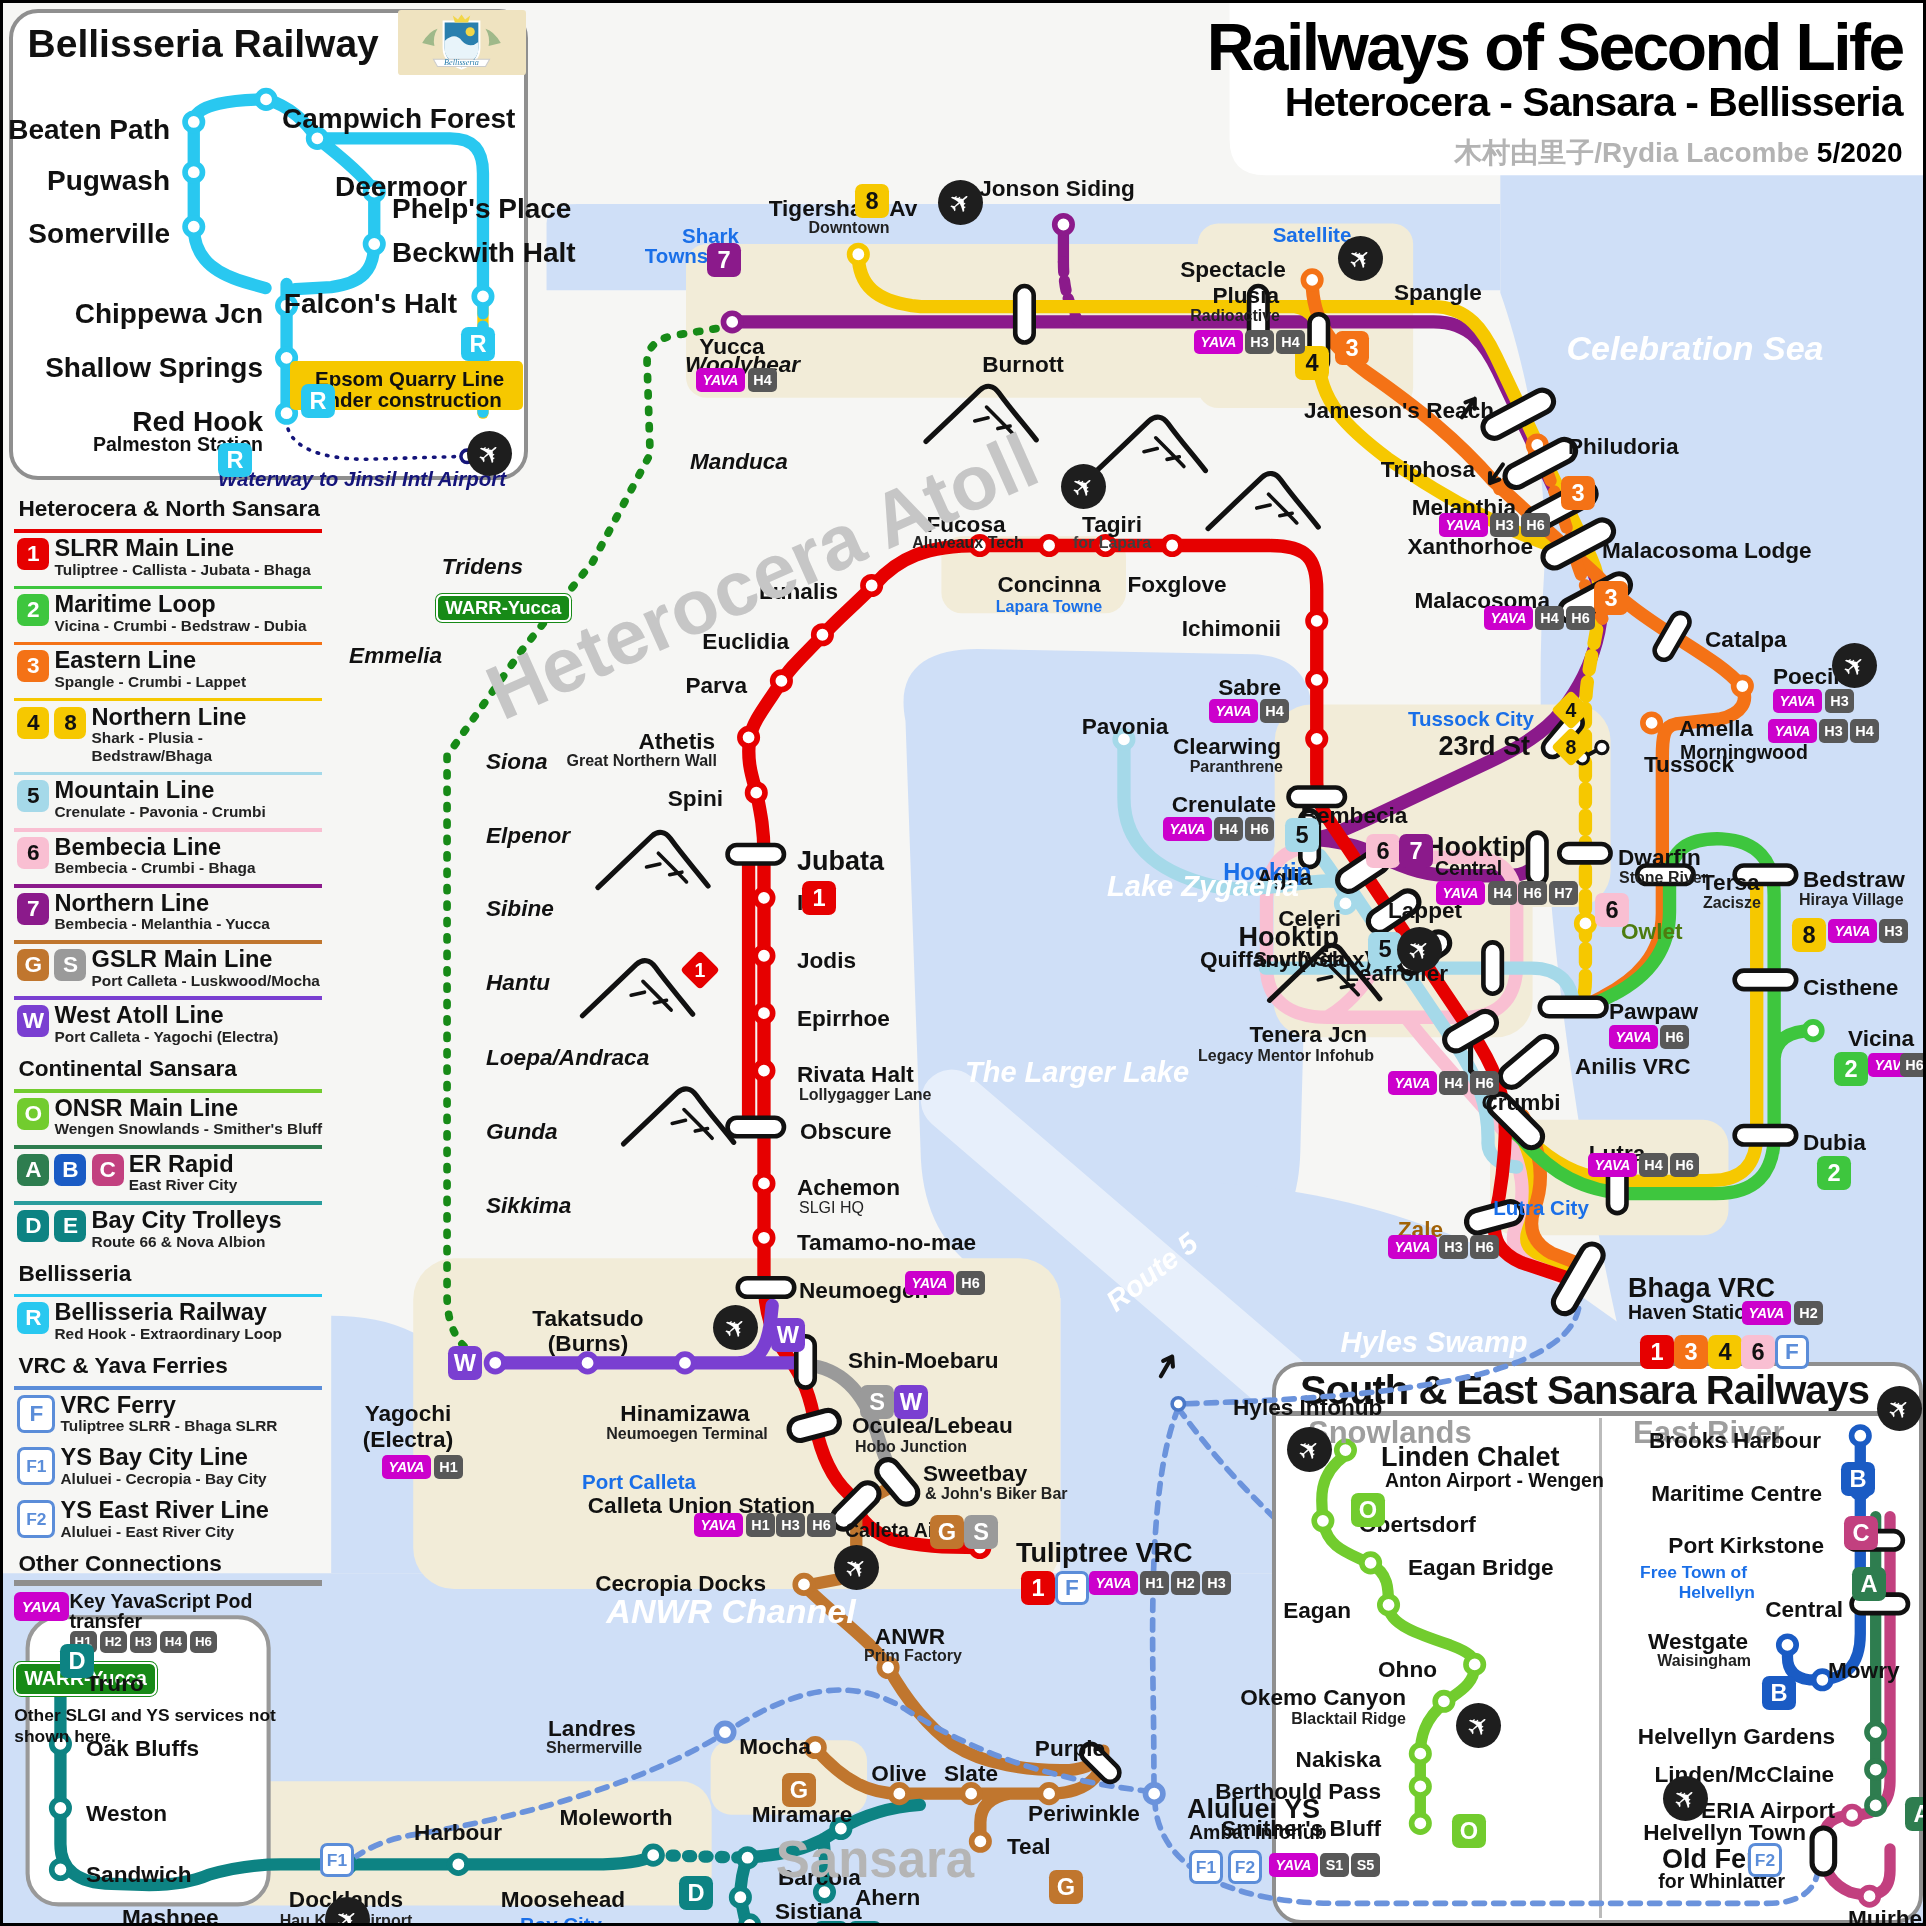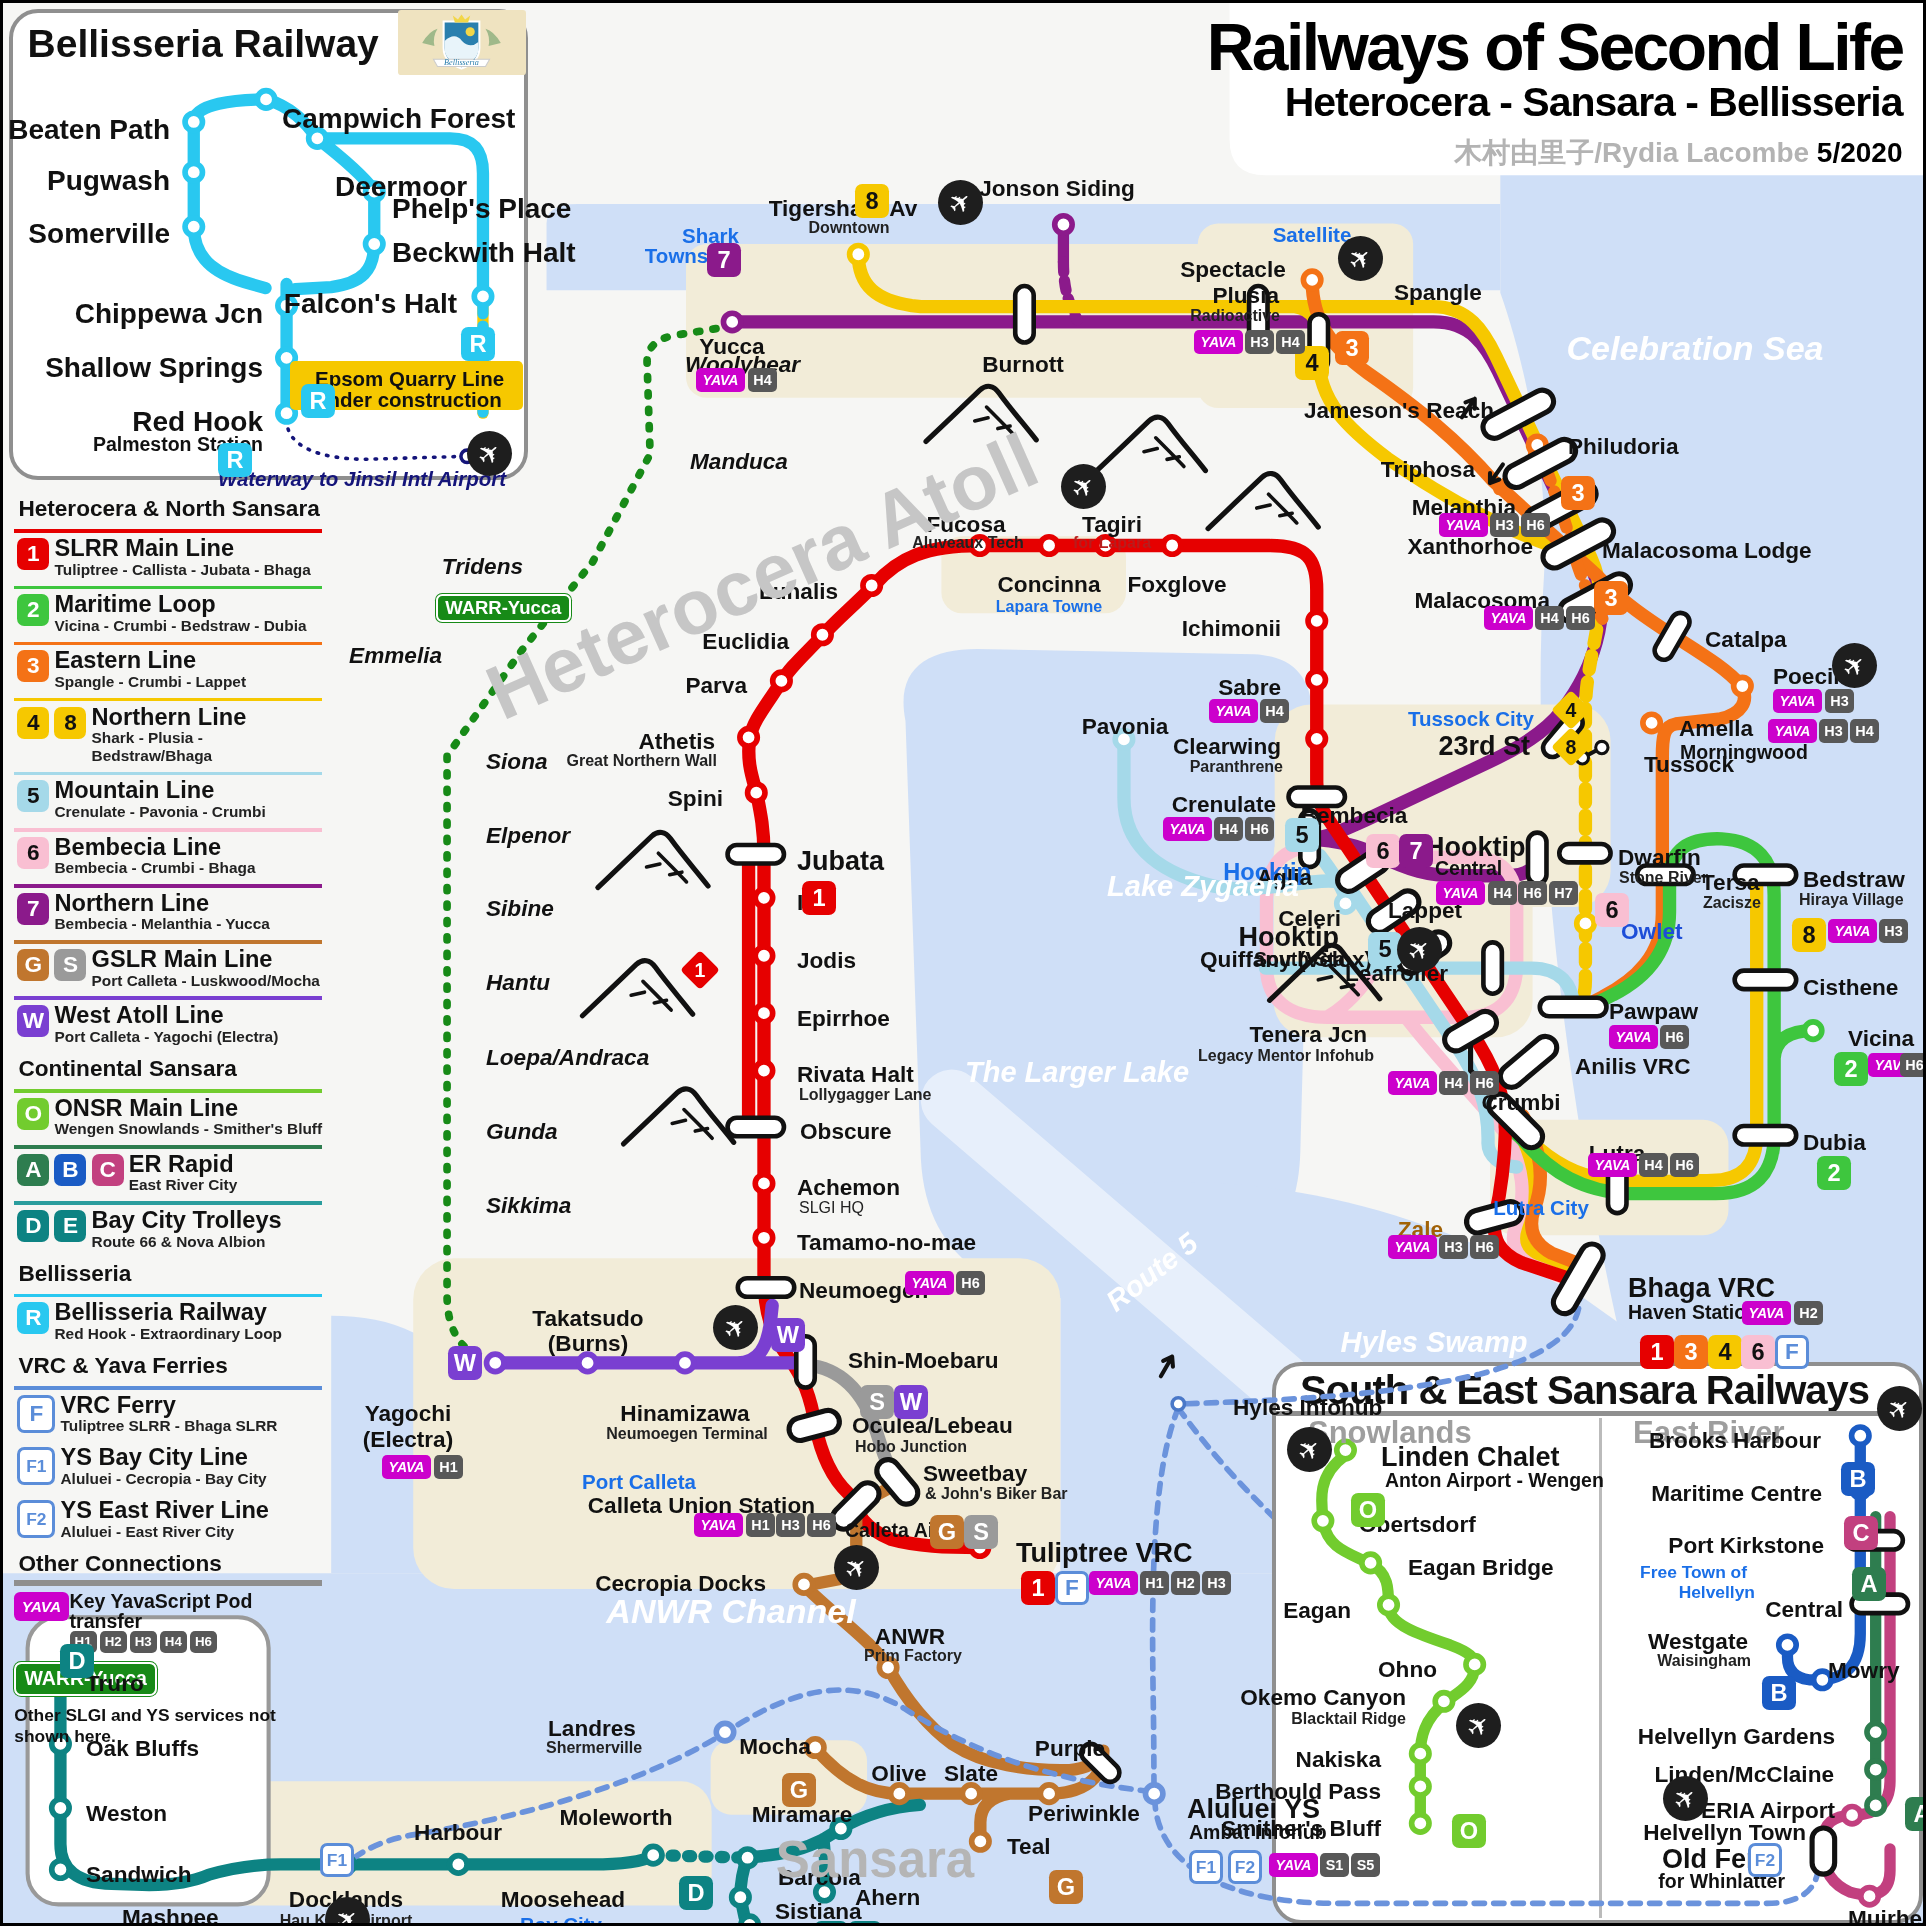--- a/index.html
+++ b/index.html
@@ -552,21 +552,21 @@
       <div class="lbl" style="font-size: 27px; font-weight: 700; color: rgb(17, 17, 17); top: 729px; right: 393px;">23rd St</div>
       <div class="lbl" style="font-size: 22.6px; font-weight: 700; color: rgb(17, 17, 17); top: 750px; left: 1641px;">Tussock</div>
       <div class="lbl" style="font-size: 22.6px; font-weight: 700; color: rgb(17, 17, 17); top: 801px; left: 1351px; transform: translateX(-50%);">Bembecia</div>
       <div class="lbl" style="font-size: 27px; font-weight: 700; color: rgb(17, 17, 17); top: 830px; left: 1422px;">Hooktip</div>
       <div class="lbl" style="font-size: 19.5px; font-weight: 700; color: rgb(17, 17, 17); top: 855px; left: 1432px;">Central</div>
       <div class="lbl" style="font-size: 23.6px; font-weight: 700; color: rgb(26, 111, 232); top: 857px; right: 612px;">Hooktip</div>
       <div class="lbl" style="font-size: 27px; font-weight: 700; color: rgb(17, 17, 17); top: 920px; right: 584px;">Hooktip</div>
       <div class="lbl" style="font-size: 19.5px; font-weight: 700; color: rgb(17, 17, 17); top: 946px; right: 578px;">South Sta</div>
       <div class="lbl" style="font-size: 22.6px; font-weight: 700; color: rgb(17, 17, 17); top: 843px; left: 1615px;">Dwarfin</div>
       <div class="lbl" style="font-size: 16px; font-weight: 600; color: rgb(34, 34, 34); top: 867px; left: 1616px;">Stone River</div>
-      <div class="lbl" style="font-size: 22.6px; font-weight: 700; color: #1d4ed8; top: 917px; left: 1618px;">Owlet</div>
+      <div class="lbl" style="font-size: 22.6px; font-weight: 700; color: #4d7c0f; top: 917px; left: 1618px;">Owlet</div>
       <div class="lbl" style="font-size: 22.6px; font-weight: 700; color: rgb(17, 17, 17); top: 868px; left: 1698px;">Tersa</div>
       <div class="lbl" style="font-size: 16px; font-weight: 600; color: rgb(34, 34, 34); top: 892px; left: 1700px;">Zacisze</div>
       <div class="lbl" style="font-size: 22.6px; font-weight: 700; color: rgb(17, 17, 17); top: 865px; left: 1800px;">Bedstraw</div>
       <div class="lbl" style="font-size: 16px; font-weight: 600; color: rgb(34, 34, 34); top: 889px; left: 1796px;">Hiraya Village</div>
       <div class="lbl" style="font-size: 22.6px; font-weight: 700; color: rgb(17, 17, 17); top: 973px; left: 1800px;">Cisthene</div>
       <div class="lbl" style="font-size: 22.6px; font-weight: 700; color: rgb(17, 17, 17); top: 1024px; left: 1845px;">Vicina</div>
       <div class="lbl" style="font-size: 22.6px; font-weight: 700; color: rgb(17, 17, 17); top: 1128px; left: 1800px;">Dubia</div>
       <div class="lbl" style="font-size: 22.6px; font-weight: 700; color: rgb(17, 17, 17); top: 997px; left: 1606px;">Pawpaw</div>
       <div class="lbl" style="font-size: 22.6px; font-weight: 700; color: rgb(17, 17, 17); top: 1052px; left: 1572px;">Anilis VRC</div>
       <div class="lbl" style="font-size: 22.6px; font-weight: 700; color: rgb(17, 17, 17); top: 959px; right: 475px;">Leafroller</div>
@@ -579,21 +579,21 @@
       <div class="lbl" style="font-size: 22.6px; font-weight: 700; color: #a16207; top: 1215px; right: 480px;">Zale</div>
       <div class="lbl" style="font-size: 22.6px; font-weight: 700; color: rgb(17, 17, 17); top: 1088px; left: 1518px; transform: translateX(-50%);">Crumbi</div>
       <div class="lbl" style="font-size: 22.6px; font-weight: 700; color: rgb(17, 17, 17); top: 1139px; left: 1614px; transform: translateX(-50%);">Lutra</div>
       <div class="lbl" style="font-size: 20.5px; font-weight: 700; color: rgb(26, 111, 232); top: 1194px; left: 1538px; transform: translateX(-50%);">Lutra City</div>
       <div class="lbl" style="font-size: 27px; font-weight: 700; color: rgb(17, 17, 17); top: 1271px; left: 1625px;">Bhaga VRC</div>
       <div class="lbl" style="font-size: 19.5px; font-weight: 700; color: rgb(17, 17, 17); top: 1299px; left: 1625px;">Haven Station</div>
       <div class="lbl" style="font-size: 22.6px; font-weight: 700; color: rgb(17, 17, 17); top: 1393px; left: 1230px;">Hyles Infohub</div>
       <div class="lbl" style="font-size: 22.6px; font-weight: 700; color: rgb(17, 17, 17); top: 510px; left: 963px; transform: translateX(-50%);">Fucosa</div>
       <div class="lbl" style="font-size: 16px; font-weight: 600; color: rgb(34, 34, 34); top: 532px; left: 965px; transform: translateX(-50%);">Aluveaux Tech</div>
       <div class="lbl" style="font-size: 22.6px; font-weight: 700; color: rgb(17, 17, 17); top: 510px; left: 1109px; transform: translateX(-50%);">Tagiri</div>
-      <div class="lbl" style="font-size: 16px; font-weight: 600; color: #b91c1c; top: 532px; left: 1109px; transform: translateX(-50%); text-align: right;">for Lapara</div>
+      <div class="lbl" style="font-size: 16px; font-weight: 600; color: #404040; top: 532px; left: 1109px; transform: translateX(-50%); text-align: right;">for Lapara</div>
       <div class="lbl" style="font-size: 22.6px; font-weight: 700; color: rgb(17, 17, 17); top: 570px; left: 1046px; transform: translateX(-50%);">Concinna</div>
       <div class="lbl" style="font-size: 22.6px; font-weight: 700; color: rgb(17, 17, 17); top: 570px; left: 1174px; transform: translateX(-50%);">Foxglove</div>
       <div class="lbl" style="font-size: 16px; font-weight: 700; color: rgb(26, 111, 232); top: 596px; left: 1046px; transform: translateX(-50%);">Lapara Towne</div>
       <div class="lbl" style="font-size: 22.6px; font-weight: 700; color: rgb(17, 17, 17); top: 614px; right: 642px;">Ichimonii</div>
       <div class="lbl" style="font-size: 22.6px; font-weight: 700; color: rgb(17, 17, 17); top: 673px; right: 642px;">Sabre</div>
       <div class="lbl" style="font-size: 22.6px; font-weight: 700; color: rgb(17, 17, 17); top: 732px; right: 642px;">Clearwing</div>
       <div class="lbl" style="font-size: 16px; font-weight: 600; color: rgb(34, 34, 34); top: 756px; right: 640px;">Paranthrene</div>
       <div class="lbl" style="font-size: 22.6px; font-weight: 700; color: rgb(17, 17, 17); top: 790px; right: 647px;">Crenulate</div>
       <div class="lbl" style="font-size: 22.6px; font-weight: 700; color: rgb(17, 17, 17); top: 712px; left: 1122px; transform: translateX(-50%);">Pavonia</div>
       <div class="lbl" style="font-size: 22.6px; font-weight: 700; color: rgb(17, 17, 17); top: 577px; right: 1085px;">Lunalis</div>

